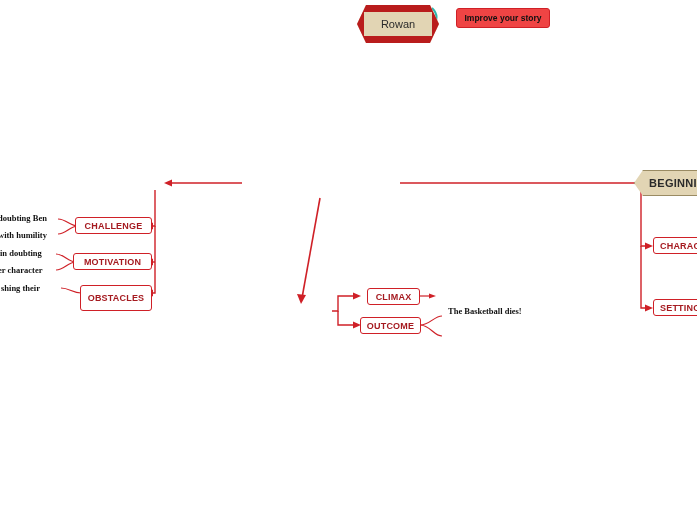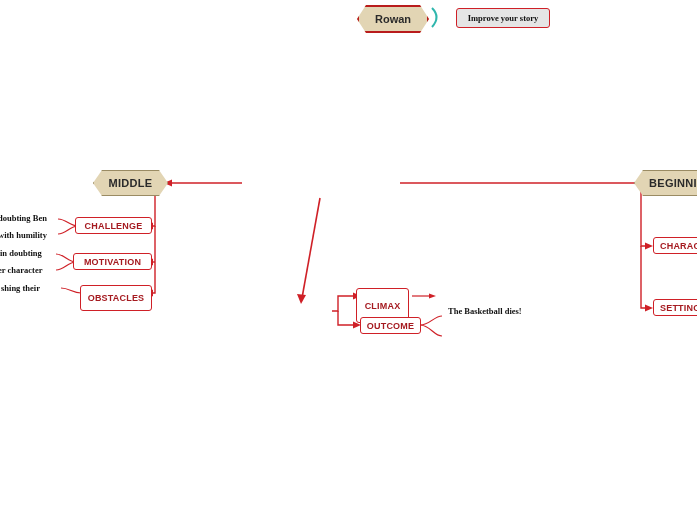--- a/index.html
+++ b/index.html
@@ -85,41 +85,41 @@
   }
   .leaf-text.wrap {
     white-space: normal;
     width: 180px;
   }
 
   
   .author-chip {
     position: absolute;
     background: #e2d5b4;
-    border: 2px solid #b91c1c;
+    border: 7px solid #b91c1c;
     color: #2b2b2b;
-    font-weight: bold;
+    font-weight: normal;
     font-size: 11px;
     display: flex;
     align-items: center;
     justify-content: center;
     clip-path: polygon(9px 0, calc(100% - 9px) 0, 100% 50%, calc(100% - 9px) 100%, 9px 100%, 0 50%);
   }
   .improve-chip {
     position: absolute;
-    background: #e5e5e5;
+    background: #ef4444;
     border: 1.5px solid #cf2027;
     border-radius: 3px;
     color: #111111;
     font-weight: bold;
     font-size: 8.5px;
     display: flex;
     align-items: center;
     justify-content: center;
-    font-family: Liberation Serif, serif;
+    font-family: Liberation Sans, sans-serif;
   }
 </style>
 </head>
 <body>
 
 <div id="stage">
 
   <svg id="wires" viewBox="0 0 697 520">
 
     <path d="M 432 8 Q 441 17 432 27" stroke="#2fb6ad" stroke-width="2" fill="none"></path>
@@ -165,23 +165,20 @@
 
   <div class="author-chip" style="left:357px; top:5px; width:68px; height:24px;">
     <span>Rowan</span>
   </div>
 
   <div class="improve-chip" style="left:456px; top:8px; width:92px; height:18px;">
     <span>Improve your story</span>
   </div>
 
 
-  <div class="node branch-hex" style="left:93px; top:170px; width:75px; height:26px;">
-    <span>MIDDLE</span>
-  </div>
 
   <div class="node sub-box" style="left:75px; top:217px; width:77px; height:17px;">
     <span>CHALLENGE</span>
   </div>
   <div class="leaf-text" style="left:-2px; top:213px;">doubting Ben</div>
   <div class="leaf-text" style="left:-2px; top:230px;">with humility</div>
 
   <div class="node sub-box" style="left:73px; top:253px; width:79px; height:17px;">
     <span>MOTIVATION</span>
   </div>
@@ -199,21 +196,21 @@
 
   <div class="node sub-box" style="left:653px; top:237px; width:60px; height:17px; justify-content:flex-start; padding-left:6px;">
     <span>CHARAC</span>
   </div>
 
   <div class="node sub-box" style="left:653px; top:299px; width:60px; height:17px; justify-content:flex-start; padding-left:6px;">
     <span>SETTING</span>
   </div>
 
 
-  <div class="node sub-box" style="left:356px; top:288px; width:53px; height:35px;">
+  <div class="node sub-box" style="left:367px; top:288px; width:53px; height:17px;">
     <span>CLIMAX</span>
   </div>
 
   <div class="node sub-box" style="left:360px; top:317px; width:61px; height:17px;">
     <span>OUTCOME</span>
   </div>
   <div class="leaf-text" style="left:448px; top:306px;">The Basketball dies!</div>
 
 </div>
 

